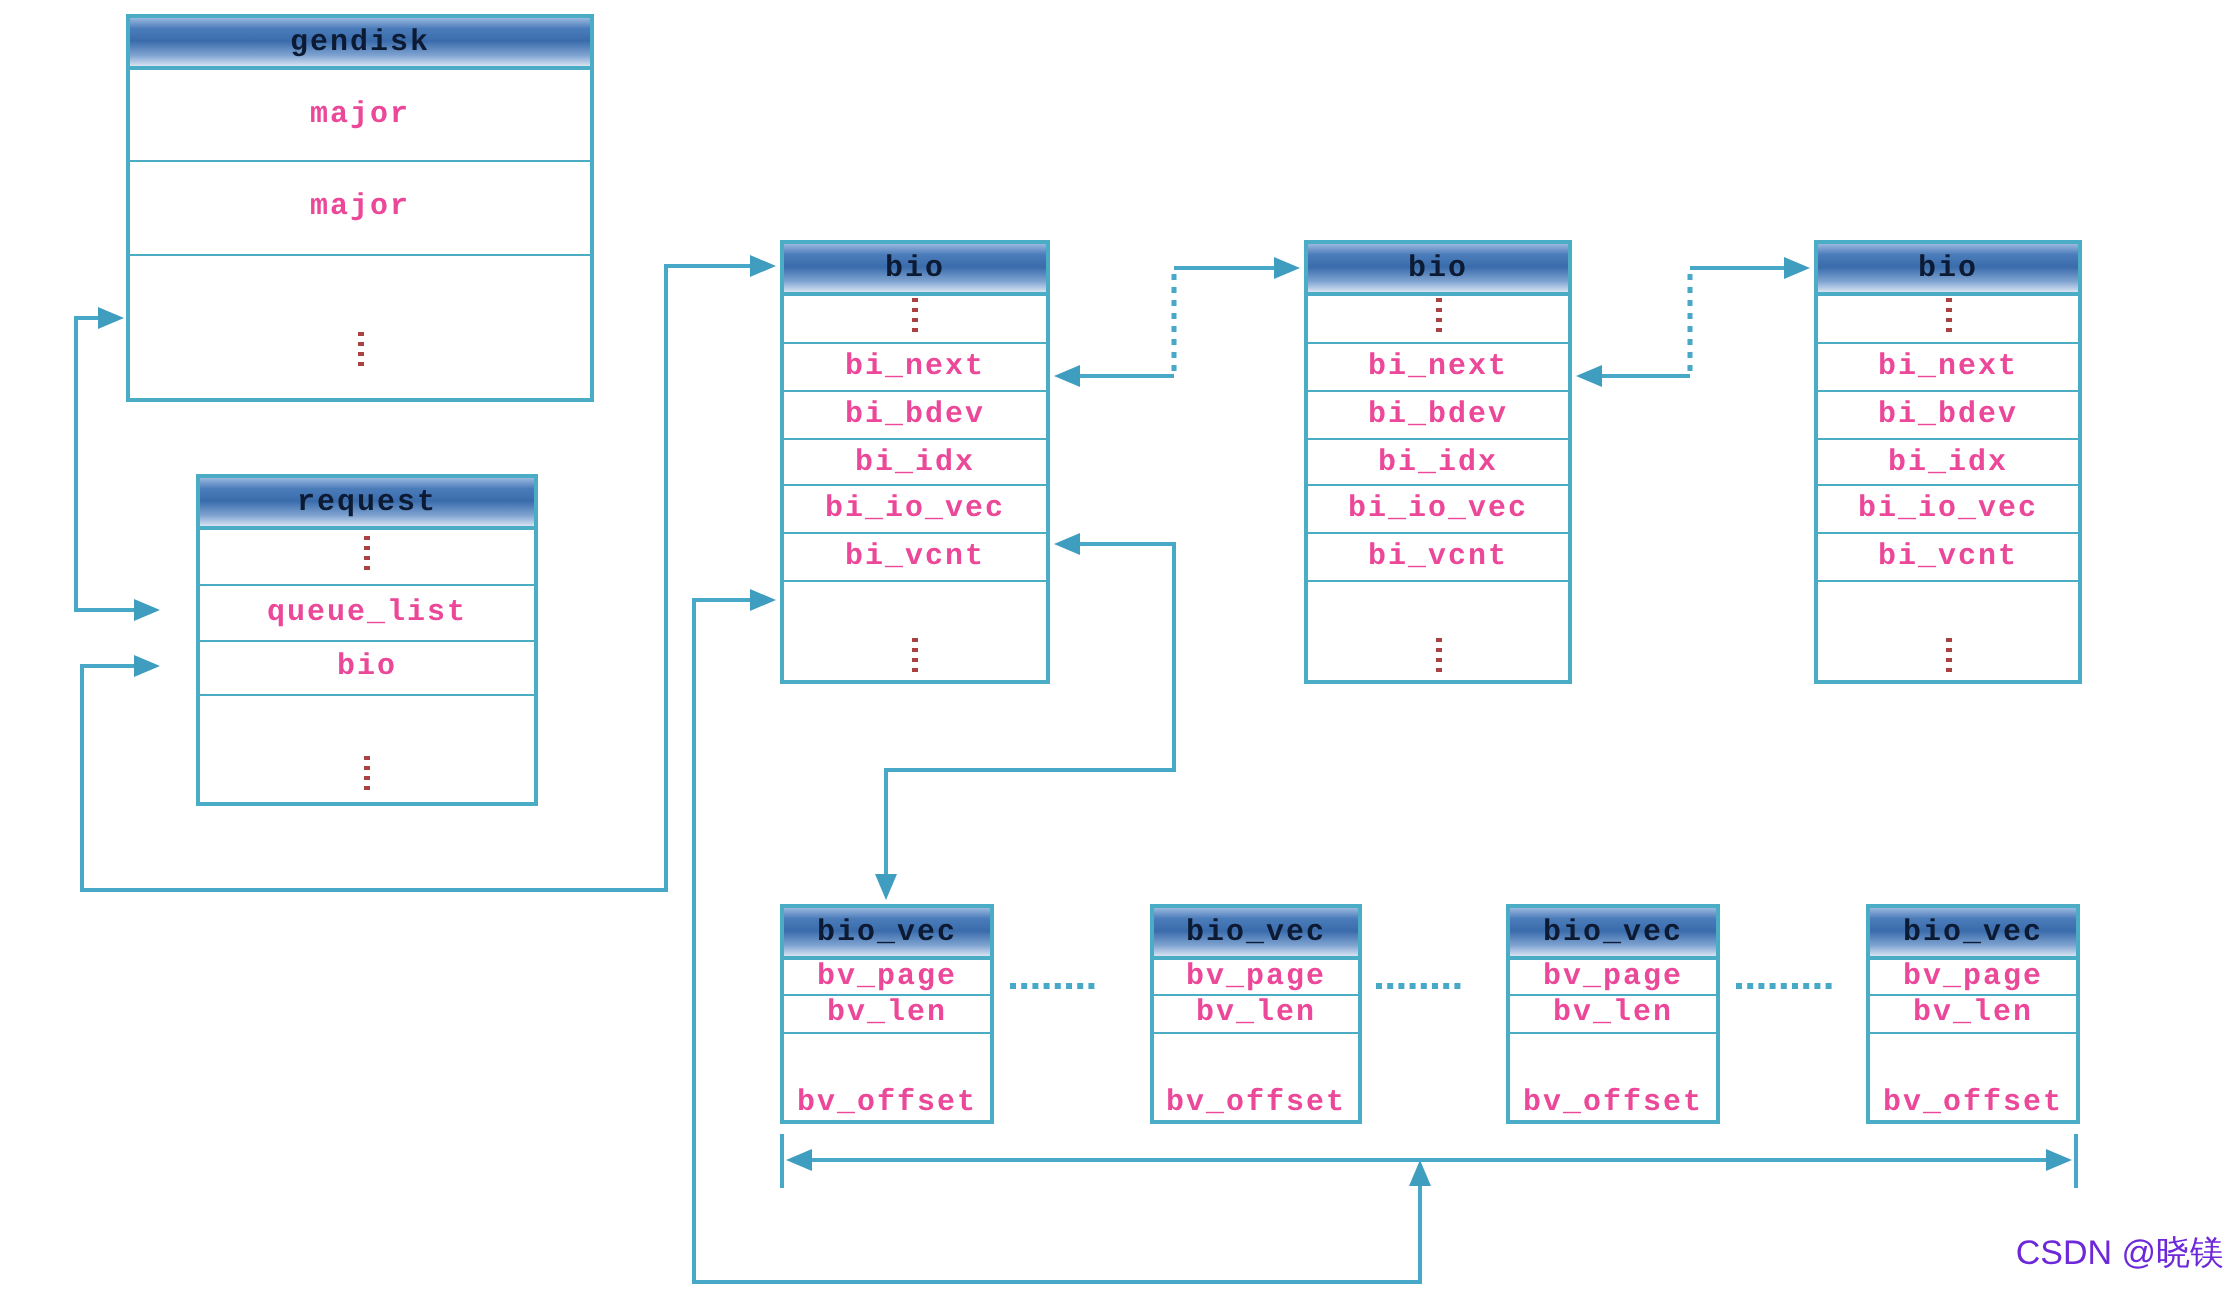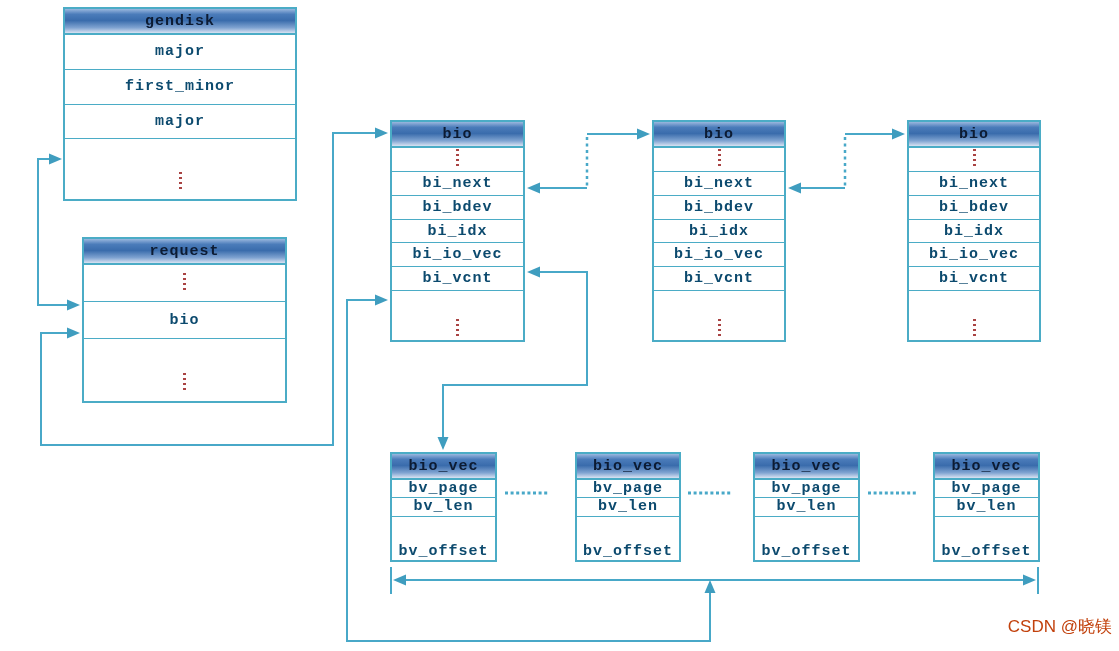--- a/index.html
+++ b/index.html
@@ -13,59 +13,59 @@
     display:flex;flex-direction:column;
   }
   .hd{
     flex:0 0 26px;display:flex;align-items:center;justify-content:center;
     font-size:15px;font-weight:bold;color:#0c1b33;letter-spacing:1px;
     border-bottom:2px solid #4bacc6;
     background:linear-gradient(180deg,#9ab7de 0%,#4b7cba 22%,#3a6cac 48%,#7fa3d1 78%,#d8e2f2 100%);
   }
   .row{
     flex:1 1 0;display:flex;align-items:center;justify-content:center;
-    font-size:15px;font-weight:bold;color:#0c4a6e;letter-spacing:1px;
+    font-size:15px;font-weight:bold;color:#ec4899;letter-spacing:1px;
     border-bottom:1.5px solid #4bacc6;
   }
   .row:last-child{border-bottom:none;margin-top:26px;}
   .vdots{
     width:3px;height:20px;
     background:repeating-linear-gradient(180deg,#a94343 0 2px,rgba(0,0,0,0) 2px 5px);
   }
   #arrows{position:absolute;left:0;top:0;pointer-events:none;}
   #arrows path{fill:none;stroke:#48a8c8;stroke-width:2px;}
   #arrows path.dotv{stroke-dasharray:3 3.5;stroke-width:2.5px;}
   #arrows path.doth{stroke-dasharray:3 2.6;stroke-width:3px;}
   #arrows polygon{fill:#3f9dbf;stroke:none;}
   #watermark{
     position:absolute;left:996px;top:615px;width:116px;text-align:right;
-    font-family:"Liberation Sans",sans-serif;font-size:17px;color:#c2410c;
+    font-family:"Liberation Sans",sans-serif;font-size:17px;color:#6d28d9;
     white-space:nowrap;
   }
 </style>
 </head>
 <body>
 
 <div id="canvas">
 
   <div class="tbl" style="left:63px;top:7px;width:234px;height:194px;">
     <div class="hd">gendisk</div>
     <div class="row">major</div>
-    <div class="row">first_minor</div>
     <div class="row">major</div>
     <div class="row">
         <span class="vdots"></span>
       </div>
   </div>
 
-  <div class="tbl" style="left:82px;top:237px;width:205px;height:166px;">
+  <div class="tbl" style="left:98px;top:237px;width:171px;height:166px;">
     <div class="hd">request</div>
     <div class="row">
         <span class="vdots"></span>
       </div>
+    <div class="row">queue_list</div>
     <div class="row">bio</div>
     <div class="row">
         <span class="vdots"></span>
       </div>
   </div>
 
   <div class="tbl" style="left:390px;top:120px;width:135px;height:222px;">
     <div class="hd">bio</div>
     <div class="row">
         <span class="vdots"></span>

